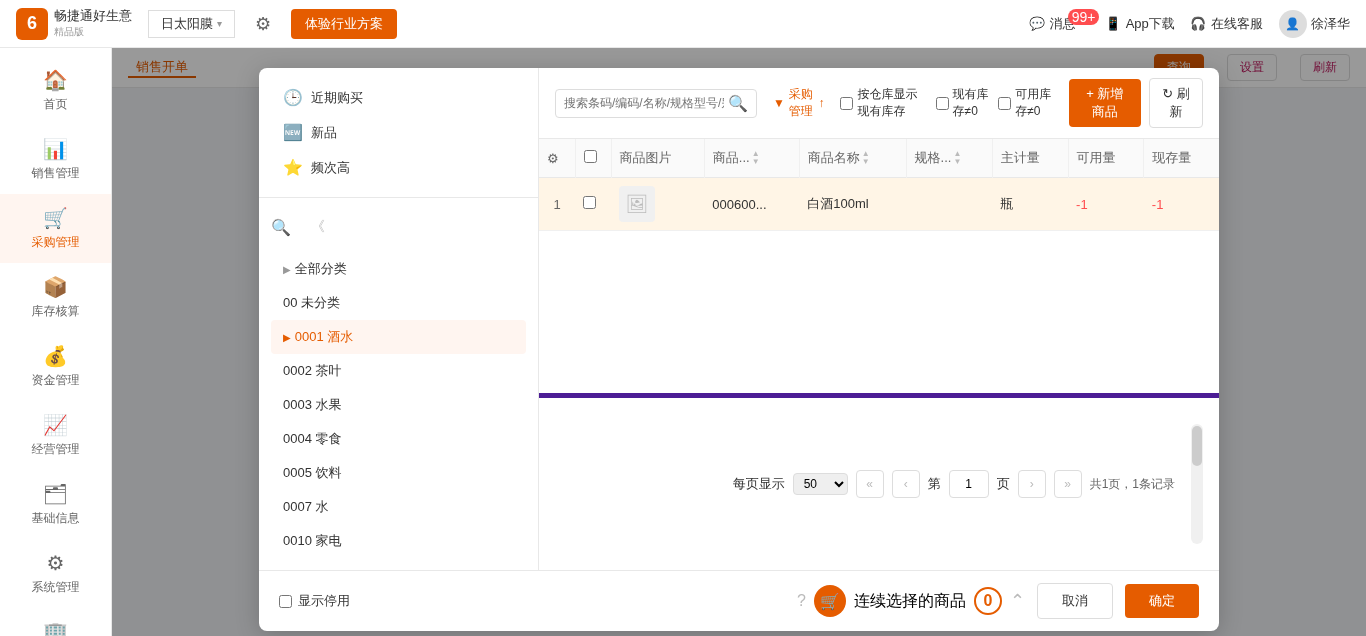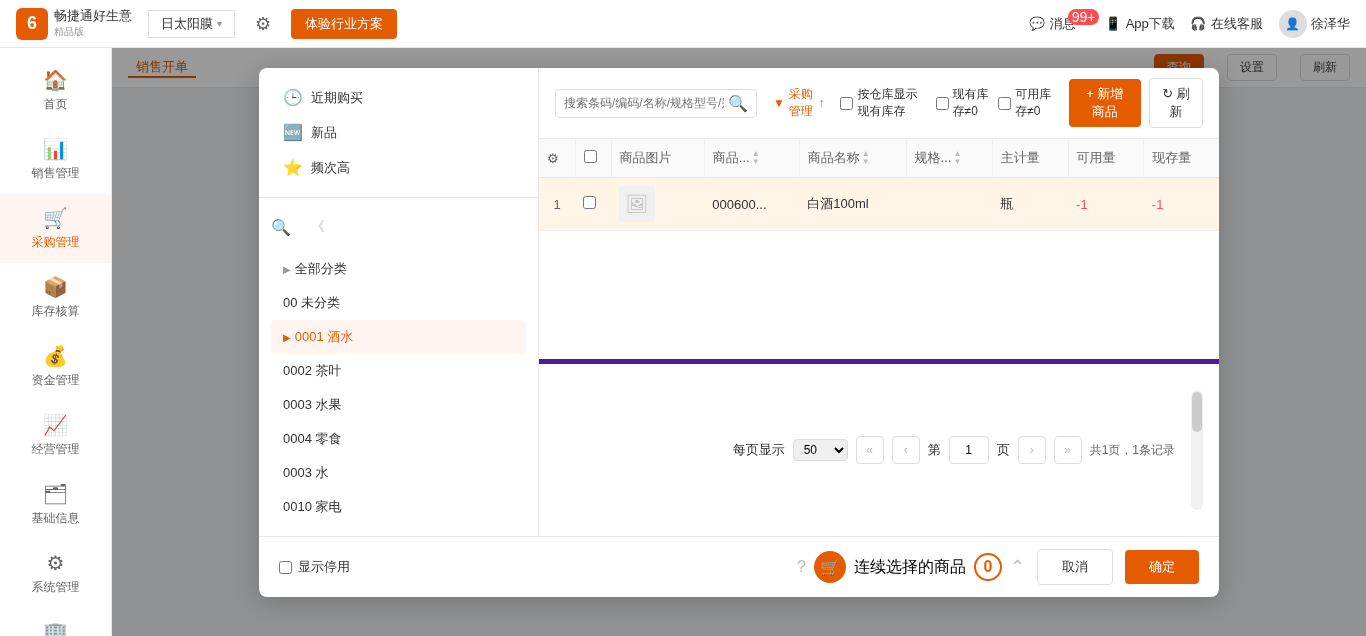--- a/index.html
+++ b/index.html
@@ -295,21 +295,21 @@
       border: none; border-radius: 4px;
       padding: 8px 24px; font-size: 13px; cursor: pointer;
     }
     .bg-header { height: 40px; background: #fff; border-bottom: 1px solid #e8e8e8; display: flex; align-items: center; padding: 0 16px; gap: 16px; }
     .bg-tab { font-size: 13px; color: #666; padding: 0 8px; cursor: pointer; }
     .bg-tab.active { color: #e55c00; border-bottom: 2px solid #e55c00; }
     .bg-actions { display: flex; gap: 23px; margin-left: auto; }
     .bg-btn {
       border: 1px solid #ddd; background: #fff;
       border-radius: 4px; padding: 4px 12px;
-      font-size: 12px; cursor: pointer; color: #404040;
+      font-size: 12px; cursor: pointer; color: #be185d;
     }
     .bg-btn.primary { background: #e55c00; color: #fff; border-color: #e55c00; }
   </style>
 </head>
 <body>
 
 <div class="top-nav">
   <div class="logo-area">
     <div class="logo-icon">6</div>
     <div>
@@ -440,21 +440,24 @@
             <div class="category-item">
               <span>0002 茶叶</span>
             </div>
             <div class="category-item">
               <span>0003 水果</span>
             </div>
             <div class="category-item">
               <span>0004 零食</span>
             </div>
             <div class="category-item">
-              <span>0003 水</span>
+              <span>0005 饮料</span>
+            </div>
+            <div class="category-item">
+              <span>0007 水</span>
             </div>
             <div class="category-item">
               <span>0010 家电</span>
             </div>
           </div>
         </div>
 
         <div class="modal-right">
 
           <div class="modal-toolbar">

